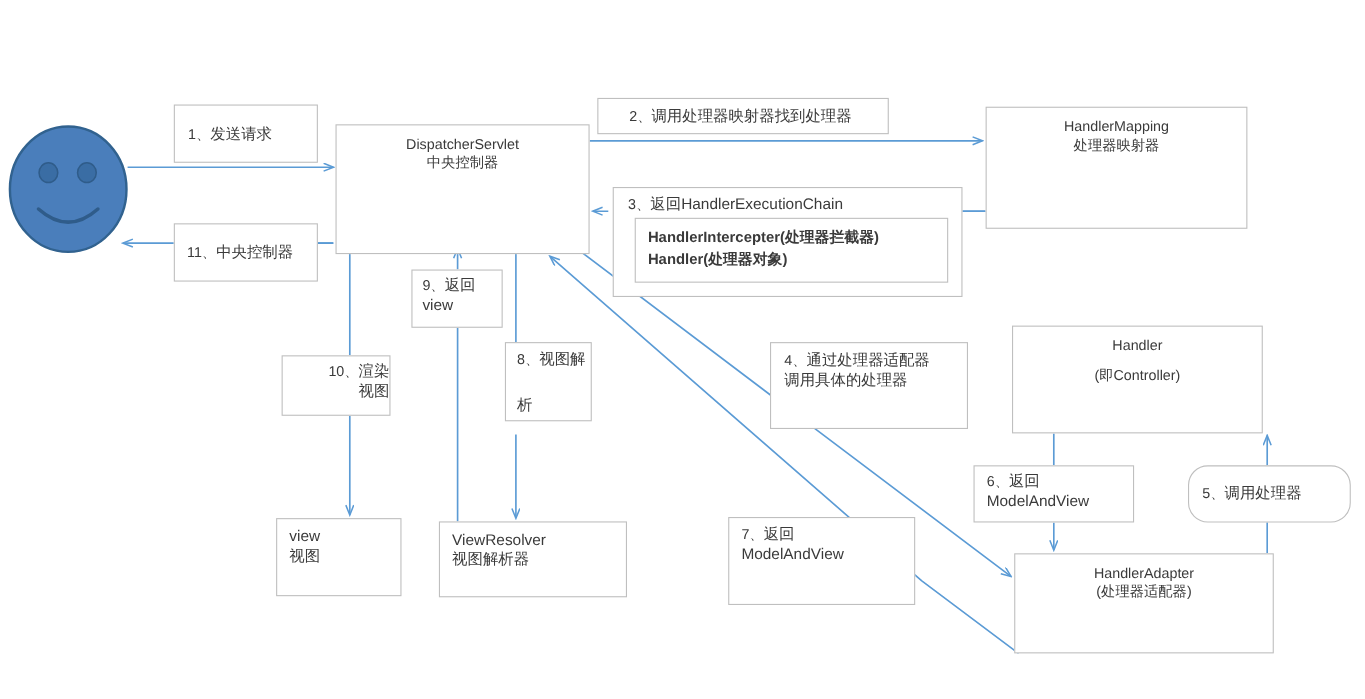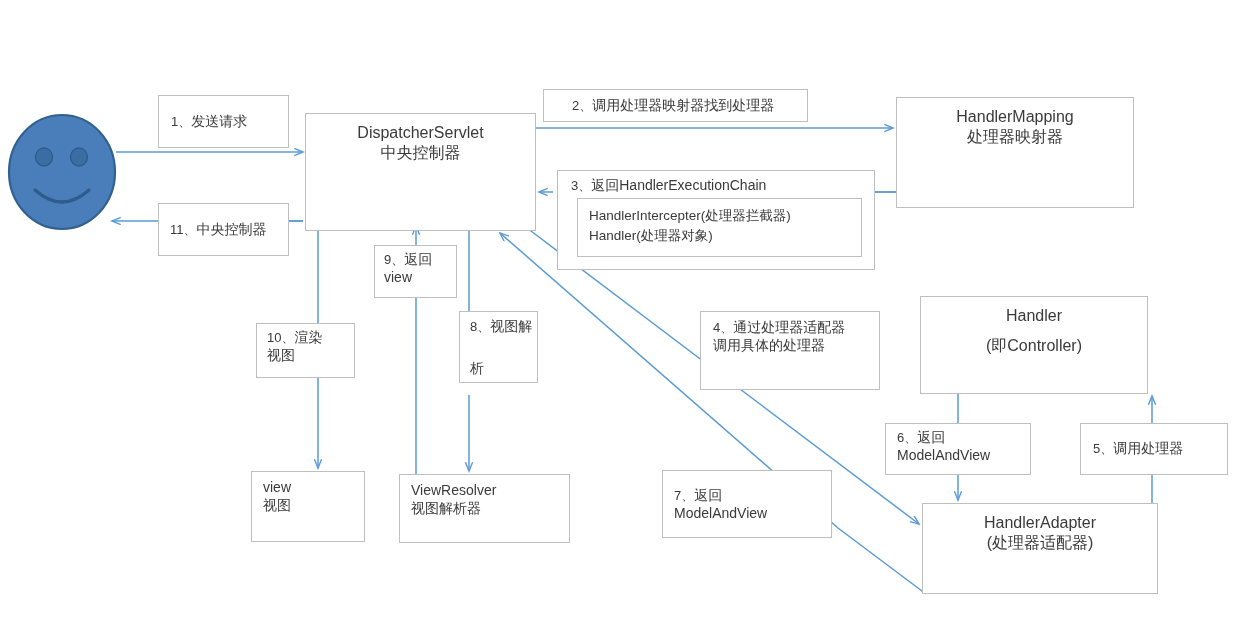--- a/index.html
+++ b/index.html
@@ -30,21 +30,21 @@
     line-height:1.28;
   }
   
   .entity{
     display:flex;
     flex-direction:column;
     align-items:center;
     justify-content:flex-start;
     padding-top:9px;
     text-align:right;
-    font-size:16px;
+    font-size:13px;
   }
   .entity .ln{display:block;white-space:nowrap;}
   
   .entity-left{
     display:flex;
     flex-direction:column;
     align-items:flex-start;
     justify-content:flex-start;
     padding:7px 0 0 11px;
     text-align:left;
@@ -67,21 +67,21 @@
   .inner-box{
     position:absolute;
     box-sizing:border-box;
     border:1px solid #bfbfbf;
     background:#ffffff;
     font-size:13.5px;
     line-height:1.45;
     padding:7px 0 0 11px;
     color:#3a3a3a;
   }
-  .inner-box .ln{display:block;white-space:nowrap;}
+  .inner-box .ln{display:block;white-space:nowrap;font-weight:bold;}
   
   .smiley{position:absolute;}
 </style>
 </head>
 <body>
 
 <div id="stage">
 
   <svg class="layer" viewBox="0 0 1241 635" xmlns="http://www.w3.org/2000/svg">
     <defs>
@@ -168,45 +168,45 @@
   <div class="inner-box" style="left:577px; top:198px; width:285px; height:59px;">
     <span class="ln">HandlerIntercepter(处理器拦截器)</span>
     <span class="ln">Handler(处理器对象)</span>
   </div>
 
   <div class="box caption" style="left:700px; top:311px; width:180px; height:79px; padding-left:12px;">
     <span class="ln"><span class="num">4、</span><span>通过处理器适配器</span></span>
     <span class="ln">调用具体的处理器</span>
   </div>
 
-  <div class="box caption vcenter" style="left:1080px; top:423px; width:148px; height:52px; padding-left:12px;">
+  <div class="box caption vcenter" style="left:1080px; top:423px; width:148px; height:52px; padding-left:12px;border-radius:18px;">
     <span class="ln"><span class="num">5、</span><span>调用处理器</span></span>
   </div>
 
   <div class="box caption" style="left:885px; top:423px; width:146px; height:52px; padding-top:5px; padding-left:11px;">
     <span class="ln"><span class="num">6、</span><span>返回</span></span>
     <span class="ln">ModelAndView</span>
   </div>
 
-  <div class="box caption" style="left:662px; top:470px; width:170px; height:68px; padding-top:16px; padding-left:11px;">
+  <div class="box caption" style="left:662px; top:470px; width:170px; height:80px; padding-top:6px; padding-left:11px;">
     <span class="ln"><span class="num">7、</span><span>返回</span></span>
     <span class="ln">ModelAndView</span>
   </div>
 
   <div class="box caption" style="left:459px; top:311px; width:79px; height:72px; padding-top:6px; padding-left:10px;gap:24px;">
     <span class="ln"><span class="num">8、</span><span>视图解</span></span>
     <span class="ln">析</span>
   </div>
 
   <div class="box caption" style="left:374px; top:245px; width:83px; height:53px; padding-top:5px; padding-left:9px;">
     <span class="ln"><span class="num">9、</span><span>返回</span></span>
     <span class="ln">view</span>
   </div>
 
-  <div class="box caption" style="left:256px; top:323px; width:99px; height:55px; padding-top:5px; padding-left:10px;">
+  <div class="box caption" style="left:256px; top:323px; width:99px; height:55px; padding-top:5px; padding-left:10px;align-items:flex-end;">
     <span class="ln"><span class="num">10、</span><span>渲染</span></span>
     <span class="ln">视图</span>
   </div>
 
   <div class="box caption vcenter" style="left:158px; top:203px; width:131px; height:53px; padding-left:11px;">
     <span class="ln"><span class="num">11、</span><span>中央控制器</span></span>
   </div>
 
 </div>
 

